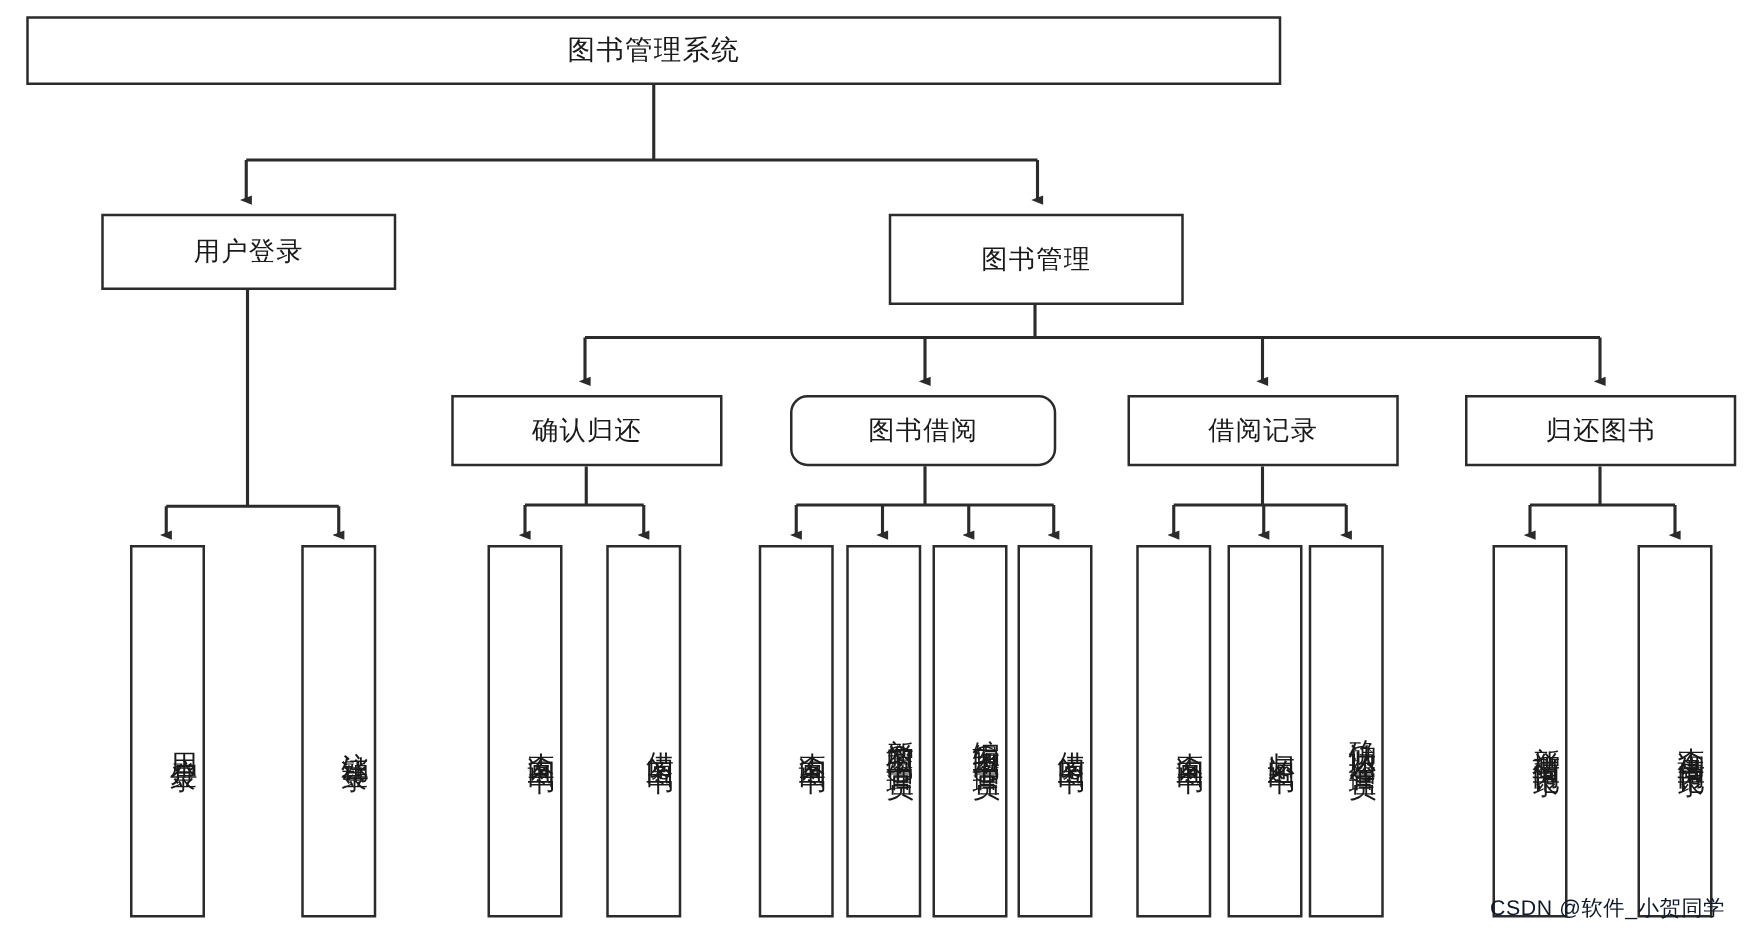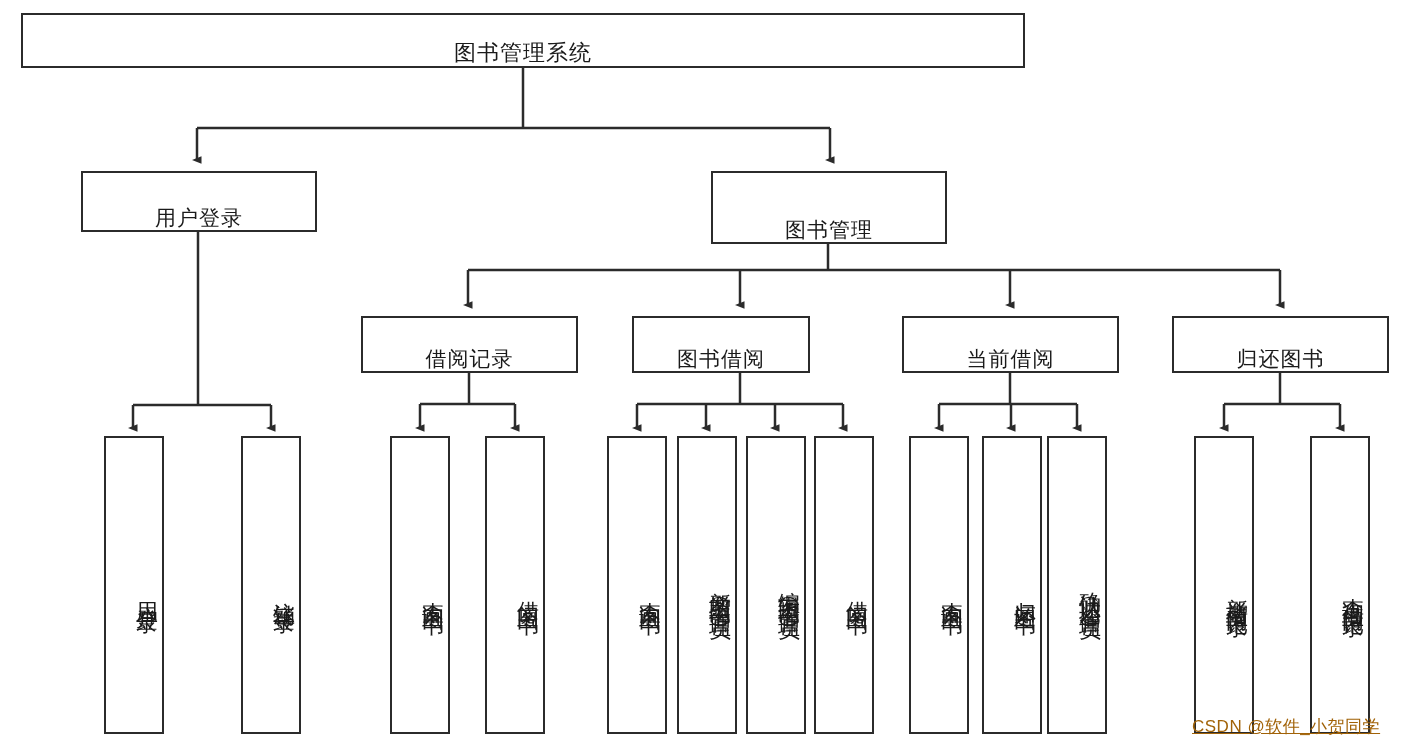--- a/index.html
+++ b/index.html
@@ -25,21 +25,21 @@
     height: 747px;
     pointer-events: none;
   }
   .node {
     position: absolute;
     box-sizing: border-box;
     border: 2.5px solid #2b2b2b;
     background: #ffffff;
     color: #1a1a1a;
     display: flex;
-    align-items: flex-end;
+    align-items: center;
     justify-content: center;
     text-align: center;
   }
   .node.horiz {
     font-size: 21px;
     letter-spacing: 1px;
     line-height: 1.2;
   }
   .node.vert {
     writing-mode: vertical-rl;
@@ -54,26 +54,25 @@
   .node.vert > .vtext {
     writing-mode: vertical-rl;
     text-orientation: upright;
     white-space: normal;
   }
   #root-node {
     font-size: 22px;
   }
   .watermark {
     position: absolute;
-    color: #a16207;
+    color: #0f172a;
     font-size: 17px;
     letter-spacing: 0.5px;
     white-space: nowrap;
     user-select: none;
-    text-decoration: underline;
   }
 </style>
 </head>
 <body>
 
 <div id="canvas">
 
   <svg class="wires" viewBox="0 0 1405 747" xmlns="http://www.w3.org/2000/svg">
     <defs>
       <marker id="arrow" markerWidth="10" markerHeight="10" refX="4.2" refY="5" orient="auto" markerUnits="userSpaceOnUse">
@@ -129,27 +128,27 @@
   </div>
 
   <div class="node horiz" style="left:81px; top:171px; width:236px; height:61px;">
     <span>用户登录</span>
   </div>
   <div class="node horiz" style="left:711px; top:171px; width:236px; height:73px;">
     <span>图书管理</span>
   </div>
 
   <div class="node horiz" style="left:361px; top:316px; width:217px; height:57px;">
-    <span>借阅记录</span>
+    <span>确认归还</span>
   </div>
-  <div class="node horiz" style="left:632px; top:316px; width:178px; height:57px;">
+  <div class="node horiz" style="left:632px; top:316px; width:213px; height:57px;border-radius:14px;">
     <span>图书借阅</span>
   </div>
   <div class="node horiz" style="left:902px; top:316px; width:217px; height:57px;">
-    <span>当前借阅</span>
+    <span>借阅记录</span>
   </div>
   <div class="node horiz" style="left:1172px; top:316px; width:217px; height:57px;">
     <span>归还图书</span>
   </div>
 
   <div class="node vert" style="left:104px; top:436px; width:60px; height:298px;">
     <span class="vtext">用户登录</span>
   </div>
   <div class="node vert" style="left:241px; top:436px; width:60px; height:298px;">
     <span class="vtext">注销登录</span>

